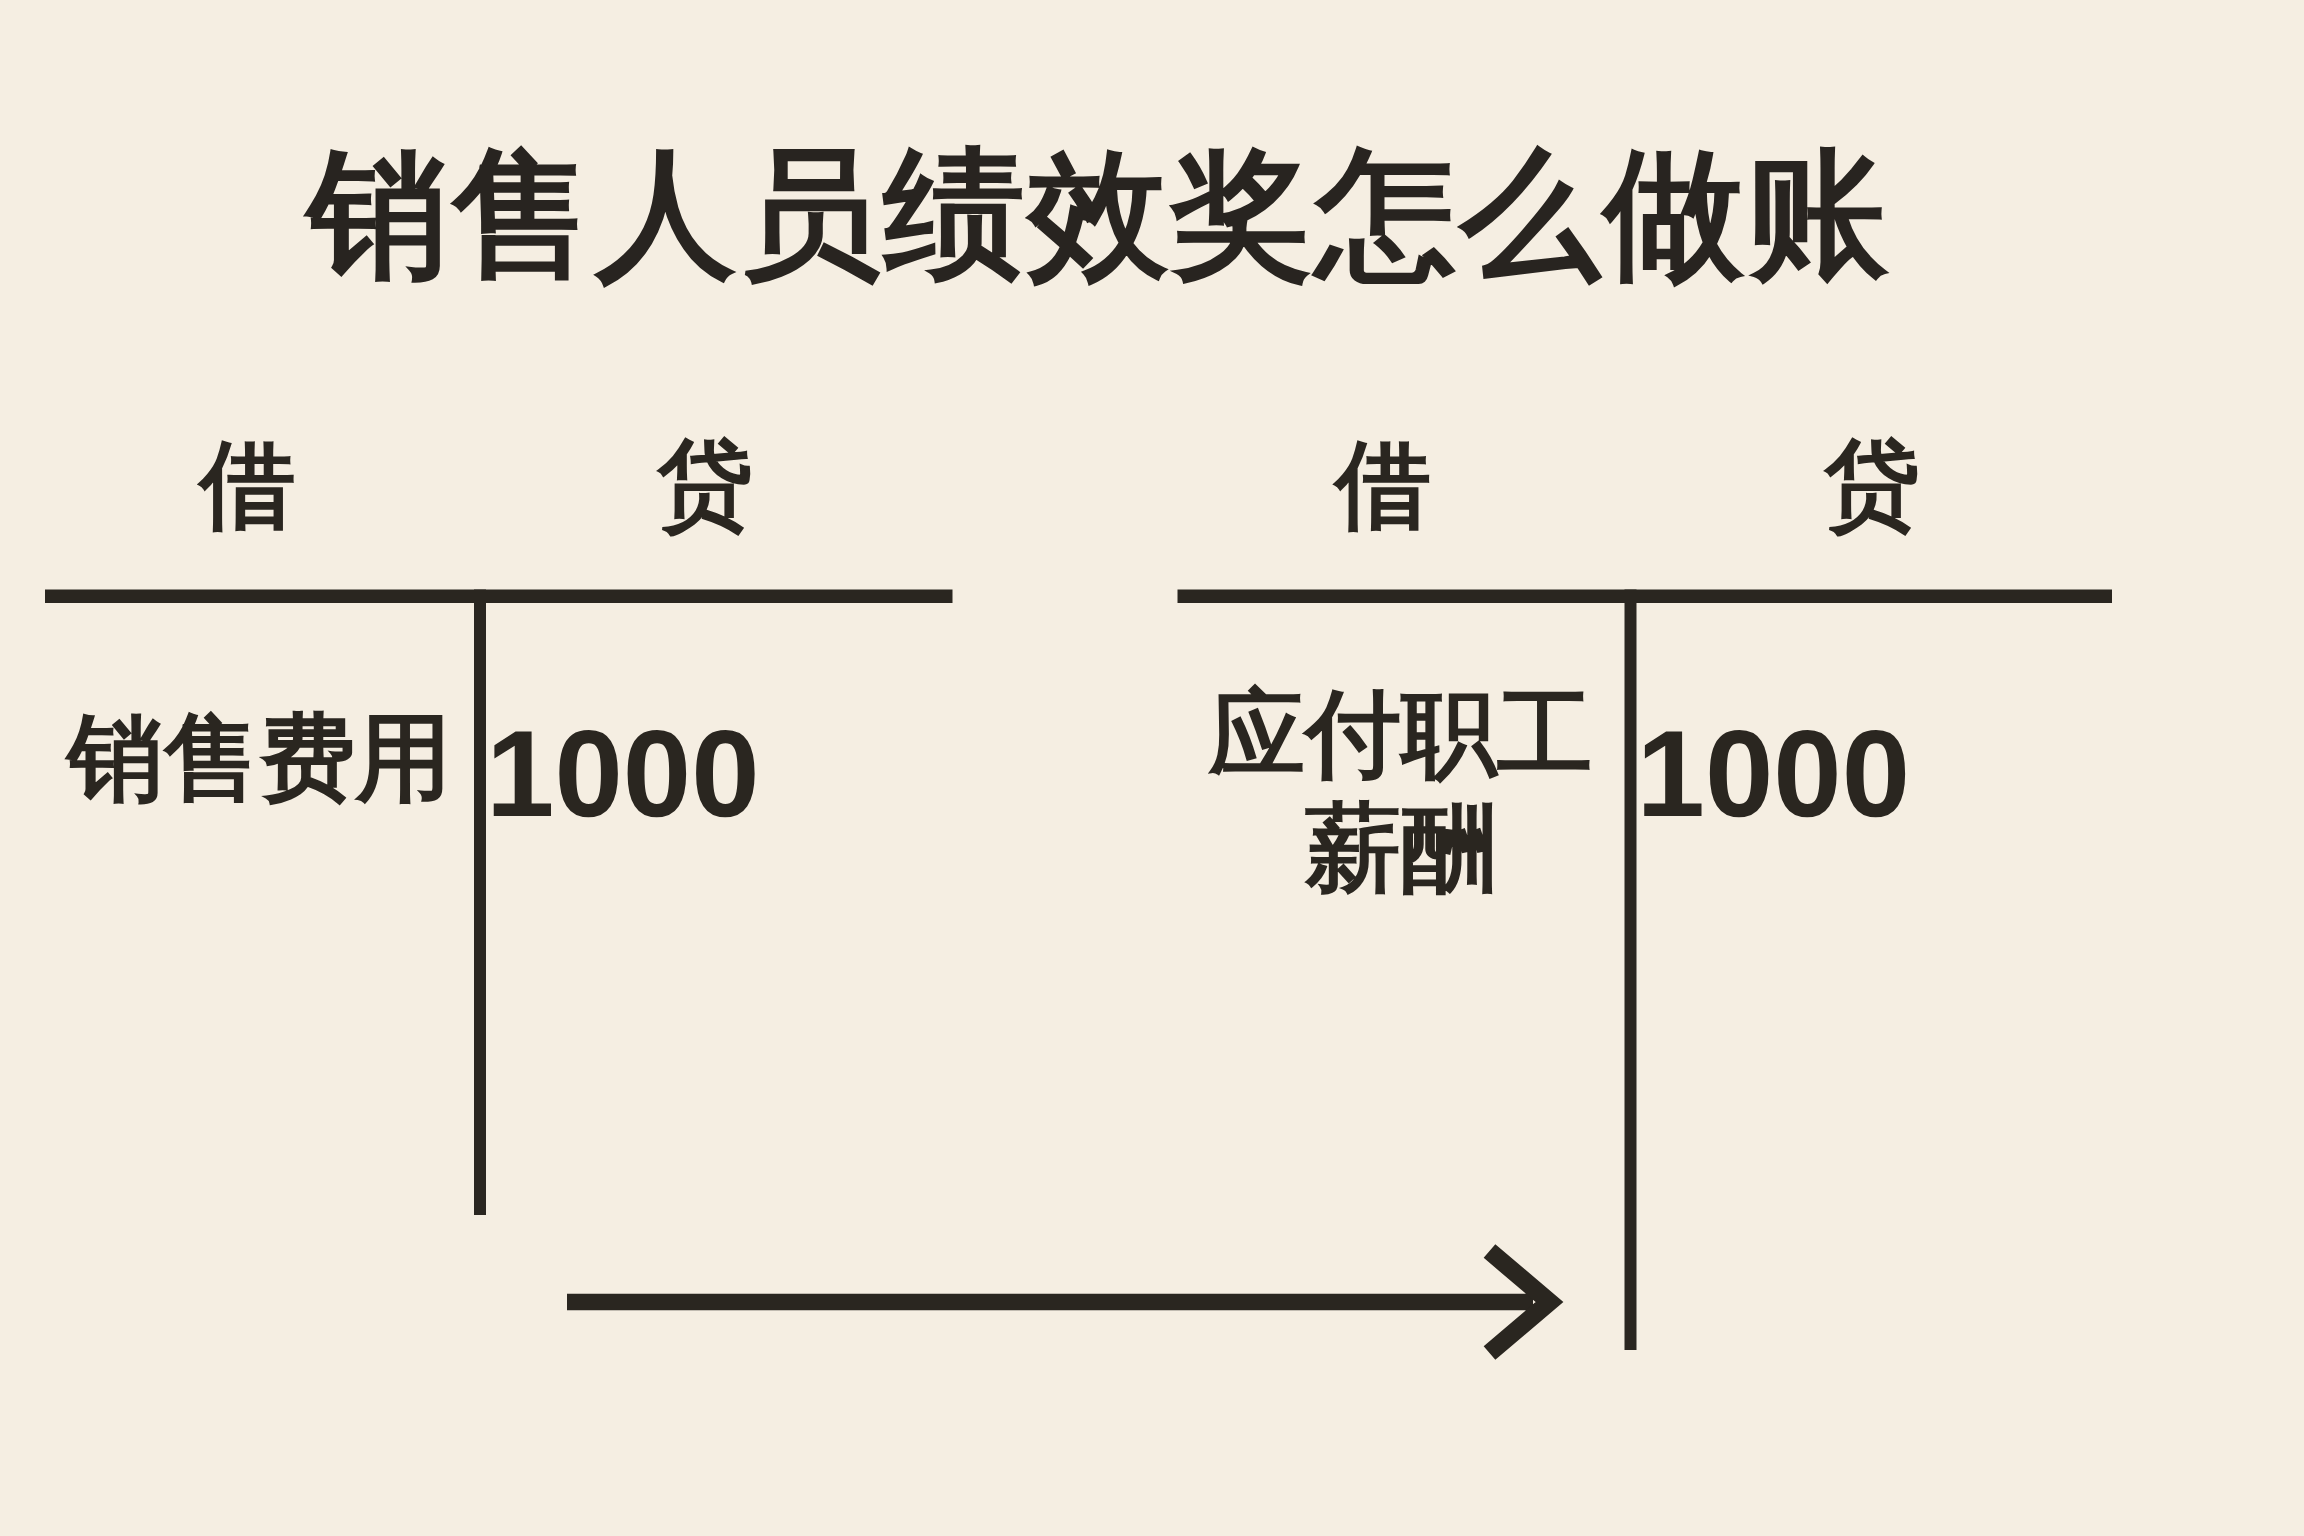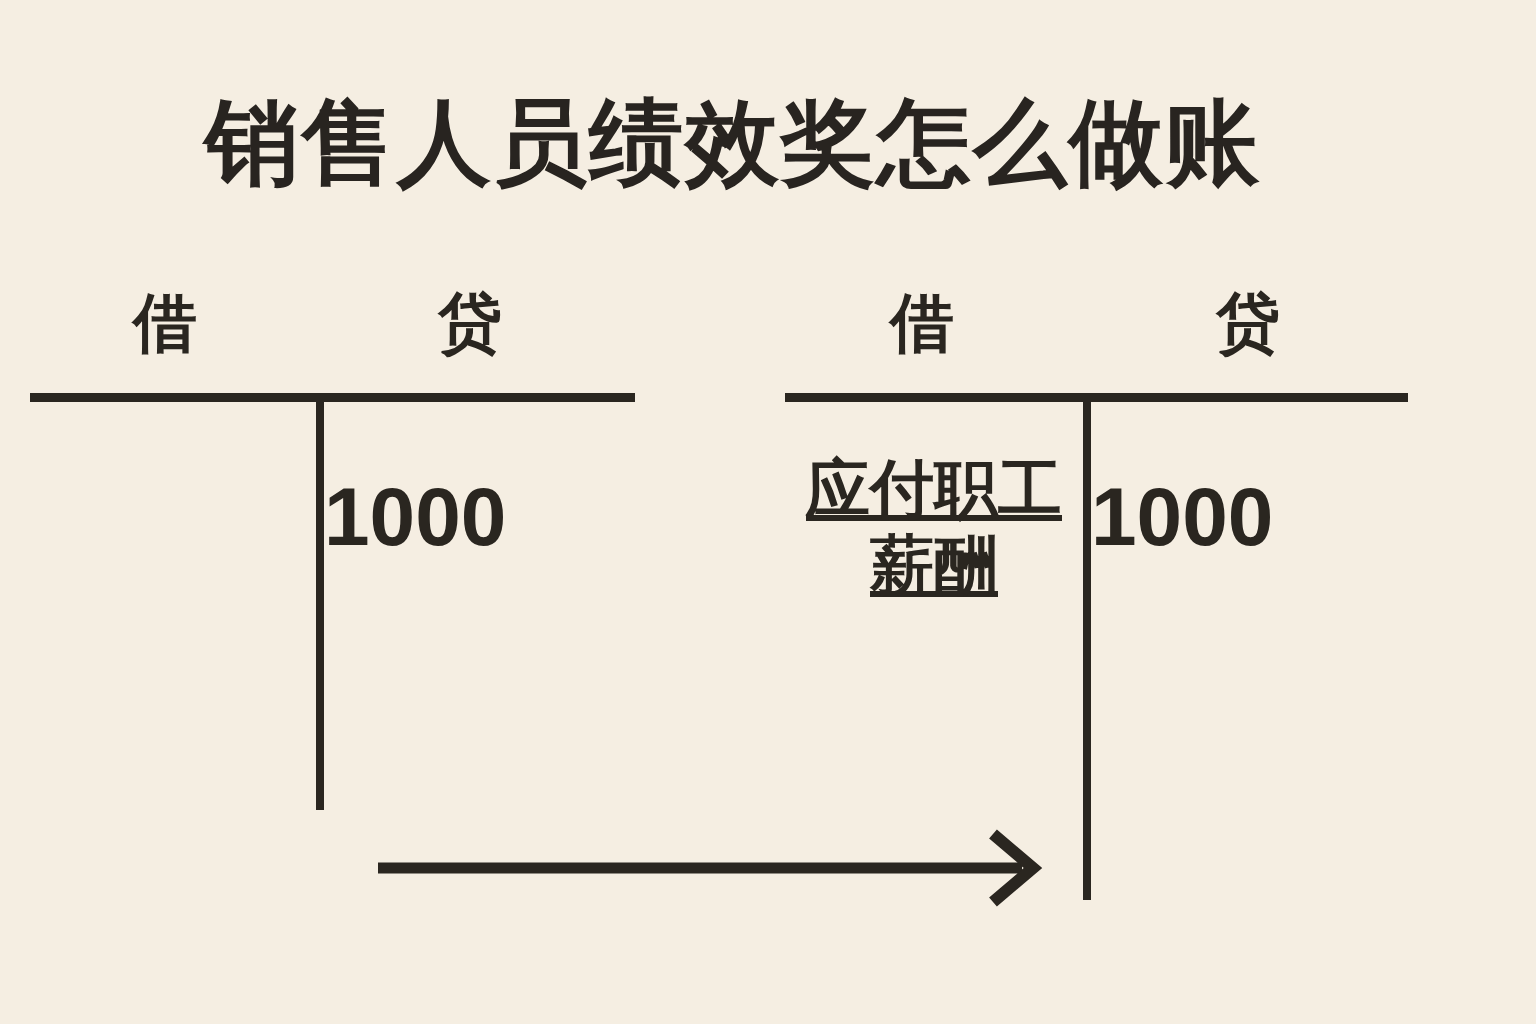--- a/index.html
+++ b/index.html
@@ -75,21 +75,21 @@
   .t-account.right .divider { left: 298px; height: 507px; }
   .debit-entry {
     position: absolute;
     left: 0;
     text-align: center;
     font-size: 64px;
     font-weight: 700;
     line-height: 1.18;
   }
   .t-account.left .debit-entry  { top: 188px; width: 286px; }
-  .t-account.right .debit-entry { top: 172px; width: 298px; text-decoration: underline; }
+  .t-account.right .debit-entry { top: 172px; width: 298px; }
   .credit-amount {
     position: absolute;
     text-align: left;
     font-size: 82px;
     font-weight: 700;
     line-height: 1;
   }
   .t-account.left .credit-amount  { left: 294px; top: 196px; width: 311px; }
   .t-account.right .credit-amount { left: 306px; top: 196px; width: 317px; }
   .flow-arrow {
@@ -105,20 +105,23 @@
 
 <div class="canvas">
 
   <div class="page-title">销售人员绩效奖怎么做账</div>
 
   <div class="t-account left">
     <div class="t-header debit-header">借</div>
     <div class="t-header credit-header">贷</div>
     <div class="top-rule"></div>
     <div class="divider"></div>
+    <div class="debit-entry">
+      <span>销售费用</span>
+    </div>
     <div class="credit-amount">1000</div>
   </div>
 
   <div class="t-account right">
     <div class="t-header debit-header">借</div>
     <div class="t-header credit-header">贷</div>
     <div class="top-rule"></div>
     <div class="divider"></div>
     <div class="debit-entry">
       <span>应付职工</span><br>

